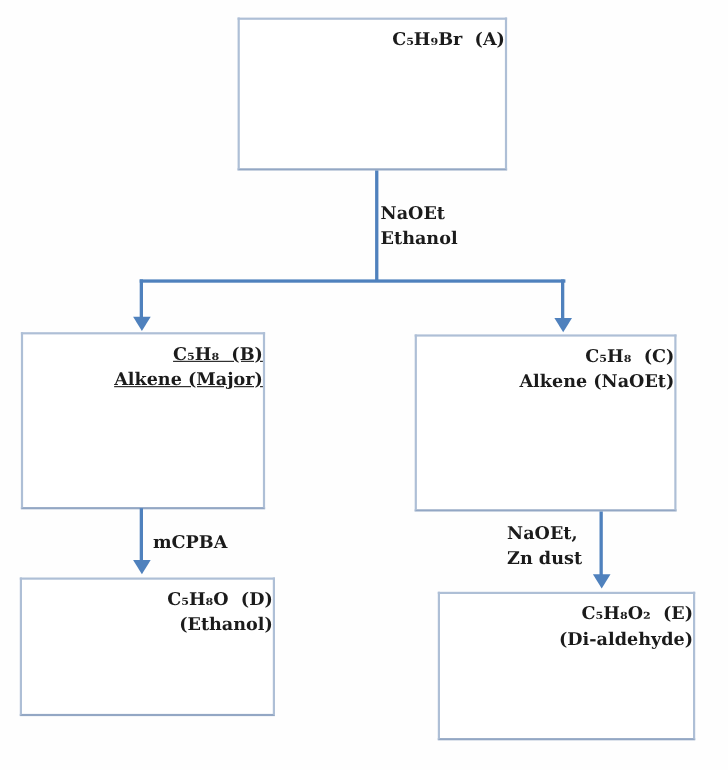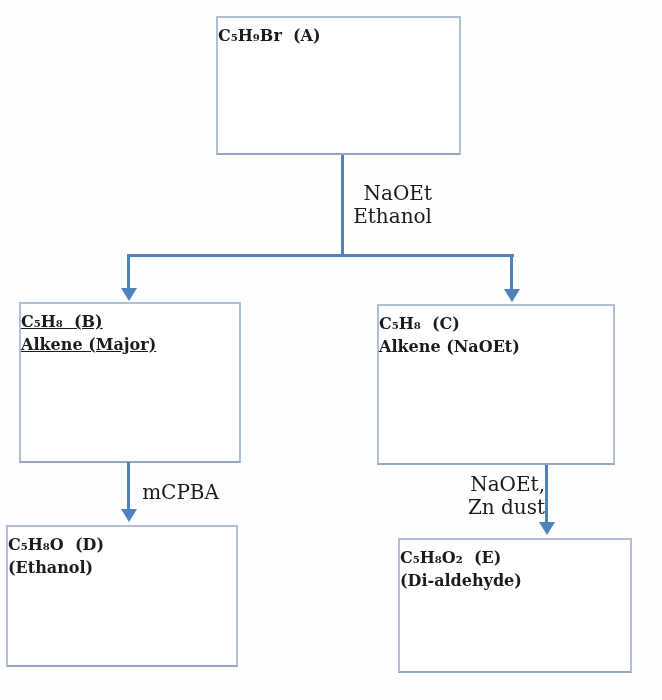--- a/index.html
+++ b/index.html
@@ -15,44 +15,44 @@
     font-family: "DejaVu Serif", "Liberation Serif", serif;
     color: var(--text, #1b1b1b);
     overflow: hidden;
   }
   .node {
     position: absolute;
     box-sizing: border-box;
     background: #ffffff;
     border: 2px solid var(--box_border, #aebfd6);
     border-bottom-color: var(--box_border_dark, #93a7c4);
-    text-align: left;
+    text-align: right;
     font-weight: bold;
     font-size: 16px;
     line-height: 23px;
     padding-top: 6px;
   }
   .line {
     position: absolute;
     background: var(--connector, #4f81bd);
   }
   .arrowhead {
     position: absolute;
     width: 0;
     height: 0;
     border-left: 8px solid transparent;
     border-right: 8px solid transparent;
     border-top: 13px solid var(--connector, #4f81bd);
   }
   .edge-label {
     position: absolute;
-    font-weight: normal;
-    font-size: 20px;
+    font-weight: bold;
+    font-size: 16px;
     line-height: 23px;
-    text-align: right;
+    text-align: left;
     white-space: nowrap;
   }
 </style>
 </head>
 <body>
 
 <div class="canvas">
 
   <div class="node" style="left:216px; top:16px; width:245px; height:139px;">
     <div>C₅H₉Br&nbsp; (A)</div>
@@ -61,21 +61,21 @@
   <div class="node" style="left:19px; top:302px; width:222px; height:161px;text-decoration:underline;">
     <div>C₅H₈&nbsp; (B)</div>
     <div>Alkene (Major)</div>
   </div>
 
   <div class="node" style="left:377px; top:304px; width:238px; height:161px;">
     <div>C₅H₈&nbsp; (C)</div>
     <div>Alkene (NaOEt)</div>
   </div>
 
-  <div class="node" style="left:6px; top:525px; width:232px; height:142px;">
+  <div class="node" style="left:18px; top:525px; width:232px; height:126px;">
     <div>C₅H₈O&nbsp; (D)</div>
     <div>(Ethanol)</div>
   </div>
 
   <div class="node" style="left:398px; top:538px; width:234px; height:135px;">
     <div>C₅H₈O₂&nbsp; (E)</div>
     <div>(Di-aldehyde)</div>
   </div>
 
   <div class="line" style="left:341px; top:155px; width:3px; height:101px;"></div>

